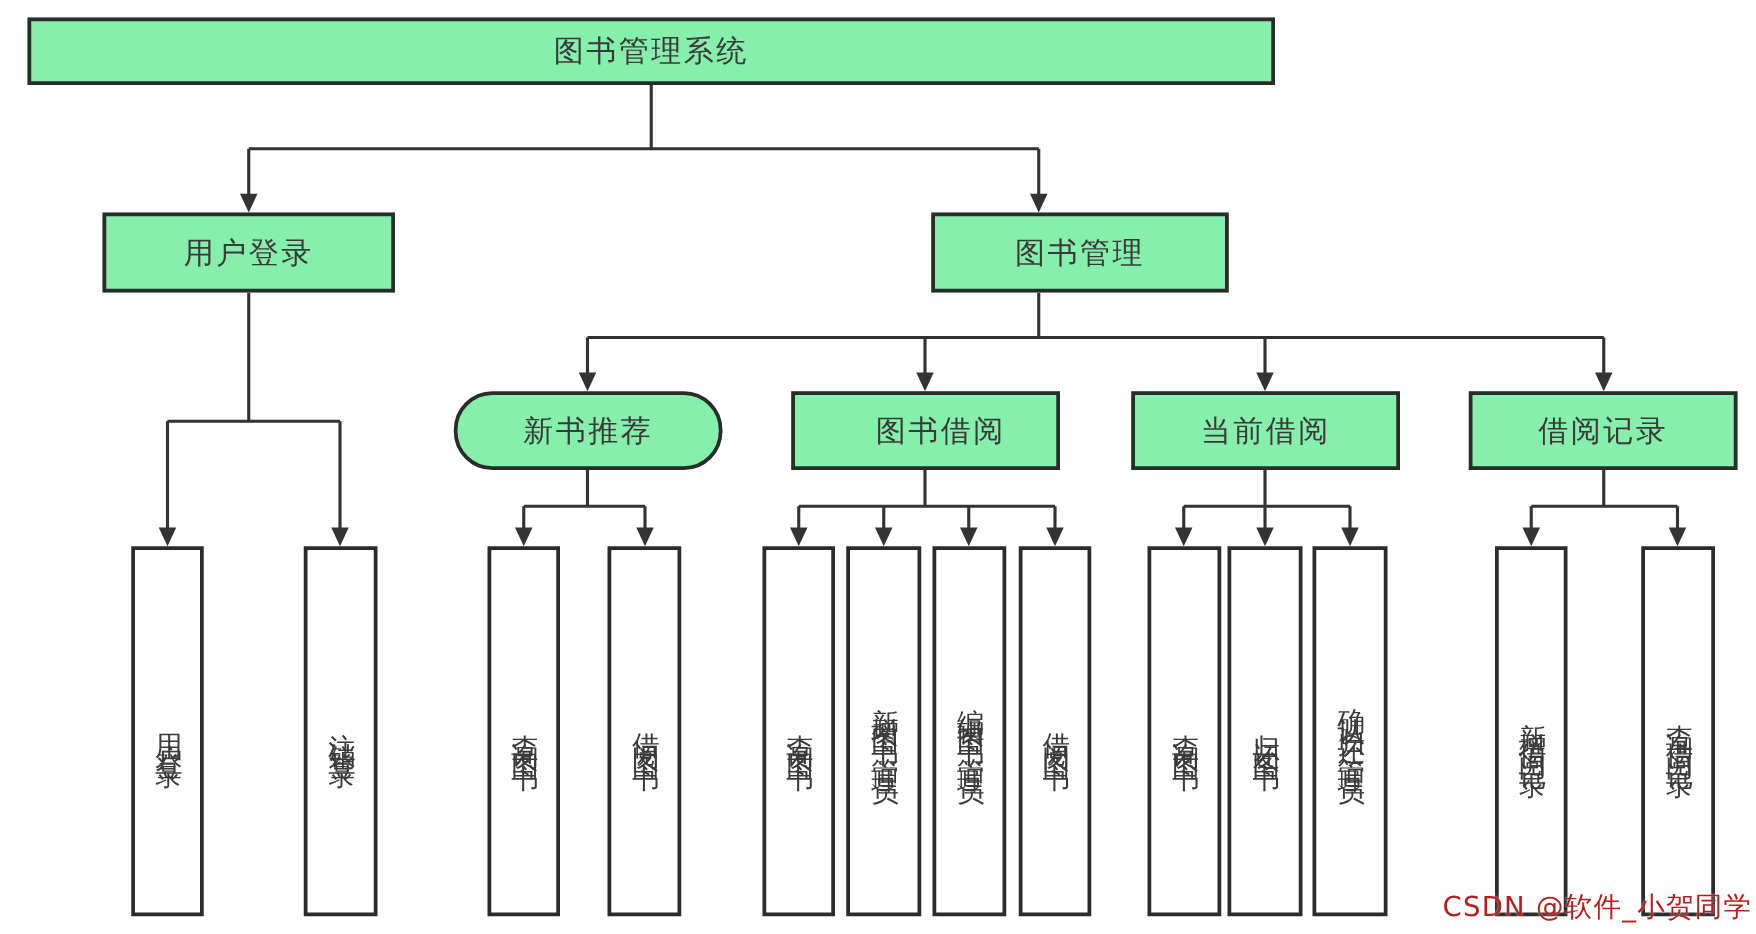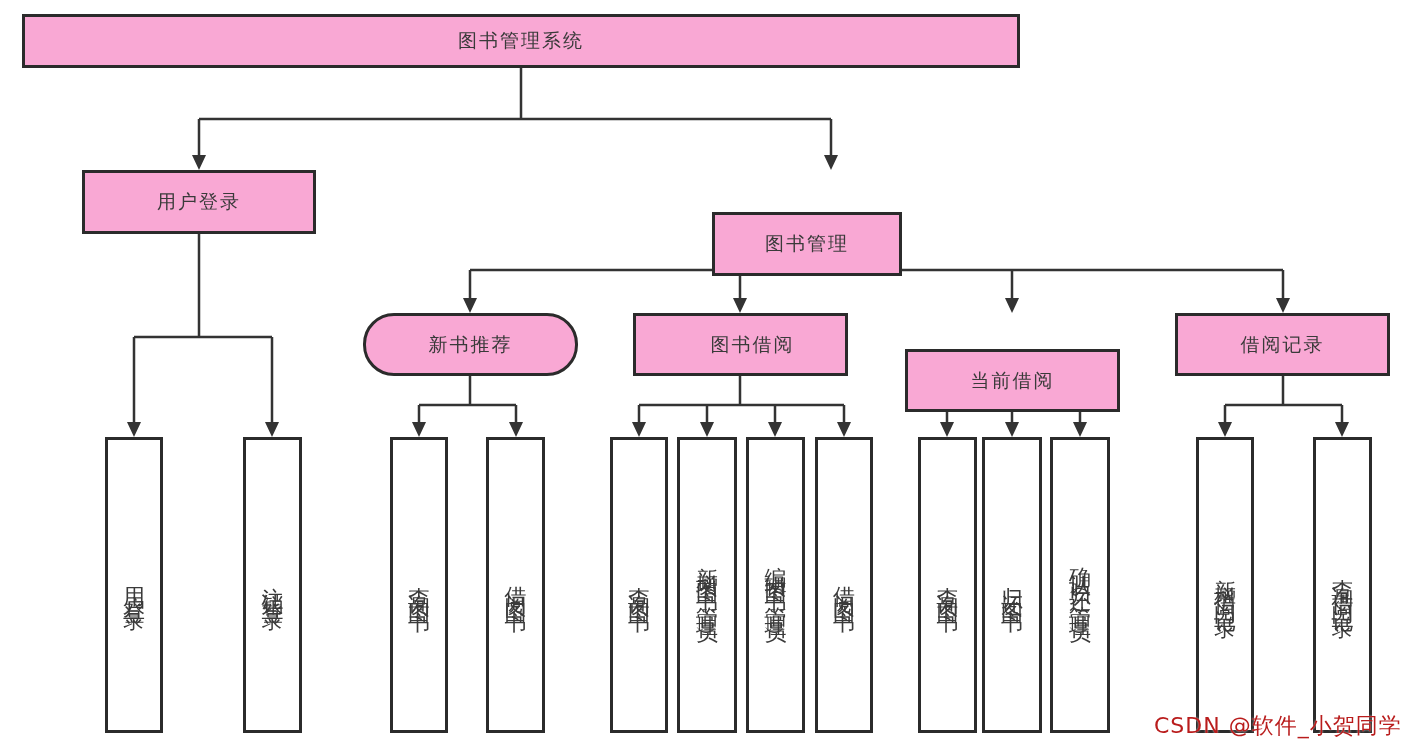--- a/index.html
+++ b/index.html
@@ -21,26 +21,26 @@
     stroke-width: 2.5;
     fill: none;
   }
   .wires polygon {
     fill: #333333;
     stroke: none;
   }
   .hbox {
     position: absolute;
     box-sizing: border-box;
-    background: #f9a8d4;
+    background: #86efac;
     border: 3px solid #2b2b2b;
     display: flex;
     align-items: center;
     justify-content: center;
-    font-size: 19px;
+    font-size: 24px;
     letter-spacing: 2px;
     color: #3a3a3a;
     z-index: 2;
   }
   .vbox {
     position: absolute;
     top: 437px;
     height: 296px;
     box-sizing: border-box;
     background: #ffffff;
@@ -112,25 +112,25 @@
     <g>
       <path d="M1283 376 V405 M1225 405 H1342 M1225 405 V424 M1342 405 V424"></path>
       <polygon points="1218,422 1232,422 1225,437"></polygon>
       <polygon points="1335,422 1349,422 1342,437"></polygon>
     </g>
   </svg>
 
   <div class="hbox" style="left:22px; top:14px; width:998px; height:54px;">图书管理系统</div>
 
   <div class="hbox" style="left:82px; top:170px; width:234px; height:64px;">用户登录</div>
-  <div class="hbox" style="left:712px; top:170px; width:190px; height:64px;margin-top:42px;">图书管理</div>
+  <div class="hbox" style="left:745px; top:170px; width:238px; height:64px;">图书管理</div>
 
   <div class="hbox" style="left:363px; top:313px; width:215px; height:63px;border-radius:31px;">新书推荐</div>
   <div class="hbox" style="left:633px; top:313px; width:215px; height:63px;padding-left:24px;">图书借阅</div>
-  <div class="hbox" style="left:905px; top:313px; width:215px; height:63px;margin-top:36px;">当前借阅</div>
+  <div class="hbox" style="left:905px; top:313px; width:215px; height:63px;">当前借阅</div>
   <div class="hbox" style="left:1175px; top:313px; width:215px; height:63px;">借阅记录</div>
 
   <div class="vbox" style="left:105px; width:58px;">用户登录</div>
   <div class="vbox" style="left:243px; width:59px;">注销登录</div>
 
   <div class="vbox" style="left:390px; width:58px;">查询图书</div>
   <div class="vbox" style="left:486px; width:59px;">借阅图书</div>
 
   <div class="vbox" style="left:610px; width:58px;">查询图书</div>
   <div class="vbox" style="left:677px; width:60px;">新增图书（管理员）</div>

